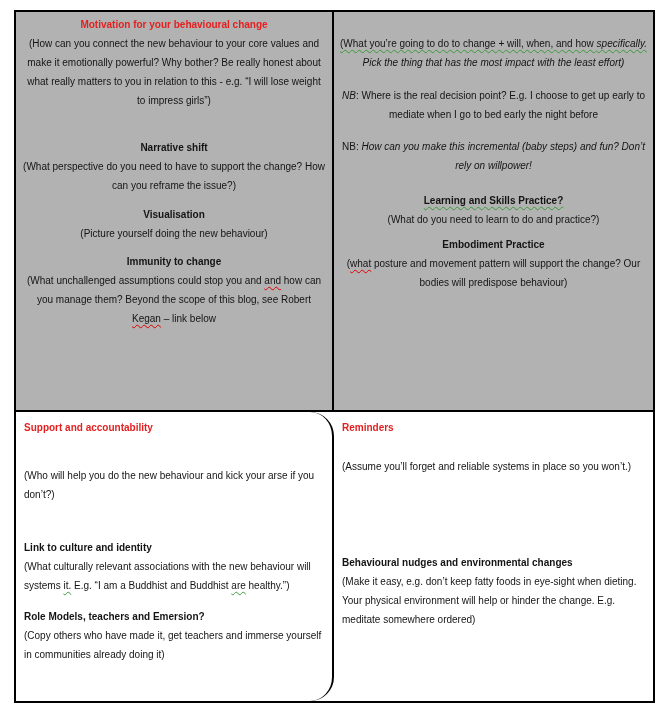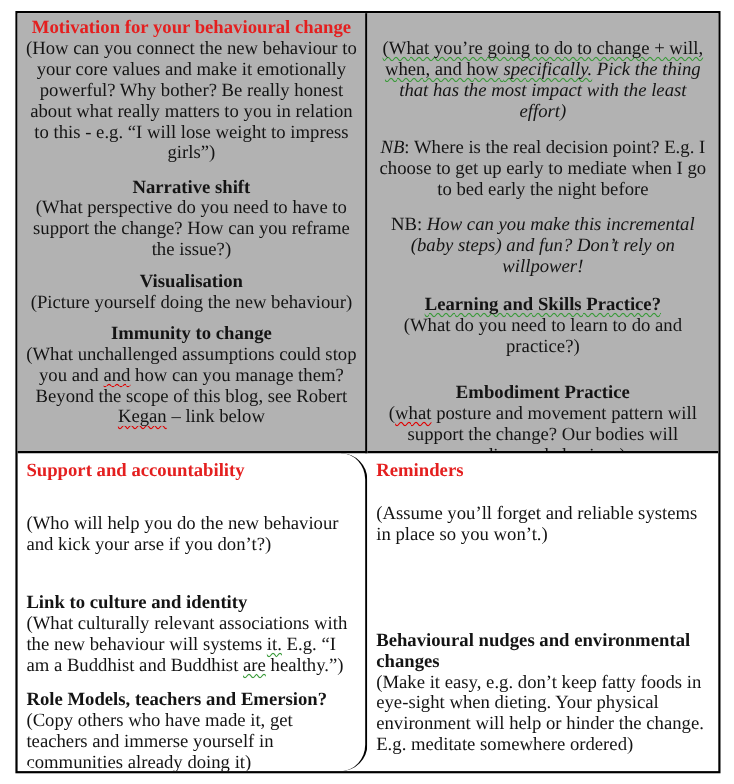--- a/index.html
+++ b/index.html
@@ -27,23 +27,22 @@
     border: 2px solid var(--border, #000);
     display: grid;
     grid-template-columns: 318px 1fr;
     grid-template-rows: 400px 1fr;
     background: #ffffff;
   }
   .cell {
     box-sizing: border-box;
     padding: 4px 6px;
     overflow: hidden;
-    font-size: 17px;
+    font-size: 10px;
     line-height: 19px;
-    font-family: Liberation Serif, serif;
   }
   .cell.top {
     background: var(--gray, #b2b2b2);
     border-bottom: 2px solid var(--border, #000);
     padding-top: 3px;
   }
   .cell.colleft { border-right: 2px solid var(--border, #000); }
   .cell.center { text-align: center; }
   .cell.bottom { padding: 6px 8px 4px 8px; border-radius: 24px; }
   p.para { margin: 0; }
@@ -68,34 +67,34 @@
   }
 </style>
 </head>
 <body>
 
 <div class="page">
   <div class="doc-table">
     <div class="cell top colleft center">
         <p class="para"><span class="b red">Motivation for your behavioural change</span></p>
         <p class="para"><span>(How can you connect the new behaviour to your core values and make it emotionally powerful? Why bother? Be really honest about what really matters to you in relation to this - e.g. “I will lose weight to impress girls”)</span></p>
-        <p class="para" style="margin-top: 12px;"><span class="b">Narrative shift</span></p>
+        <p class="para" style="margin-top: 28px;"><span class="b">Narrative shift</span></p>
         <p class="para"><span>(What perspective do you need to have to support the change? How can you reframe the issue?)</span></p>
         <p class="para" style="margin-top: 10px;"><span class="b">Visualisation</span></p>
         <p class="para"><span>(Picture yourself doing the new behaviour)</span></p>
         <p class="para" style="margin-top: 9px;"><span class="b">Immunity to change</span></p>
         <p class="para"><span>(What unchallenged assumptions could stop you and </span><span class="wavy-red">and</span><span> how can you manage them? Beyond the scope of this blog, see Robert </span><span class="wavy-red">Kegan</span><span> – link below</span></p>
       </div>
     <div class="cell top center">
         <p class="para" style="margin-top: 19px;"><span class="wavy-green">(What you’re going to do to change + will, when, and how </span><span class="wavy-green i">specifically.</span><span class="i"> </span><span class="i">Pick the thing that has the most impact with the least effort)</span></p>
         <p class="para" style="margin-top: 14px;"><span class="i">NB</span><span>: Where is the real decision point? E.g. I choose to get up early to mediate when I go to bed early the night before</span></p>
         <p class="para" style="margin-top: 13px;"><span>NB: </span><span class="i">How can you make this incremental (baby steps) and fun? Don’t rely on willpower!</span></p>
         <p class="para" style="margin-top: 16px;"><span class="wavy-green b">Learning and Skills Practice?</span></p>
         <p class="para"><span>(What do you need to learn to do and practice?)</span></p>
-        <p class="para" style="margin-top: 23px;"><span class="b">Embodiment Practice</span></p>
+        <p class="para" style="margin-top: 6px;"><span class="b">Embodiment Practice</span></p>
         <p class="para"><span>(</span><span class="wavy-red">what</span><span> posture and movement pattern will support the change? Our bodies will predispose behaviour)</span></p>
       </div>
     <div class="cell bottom colleft">
         <p class="para"><span class="b red">Support and accountability</span></p>
         <p class="para" style="margin-top: 29px;"><span>(Who will help you do the new behaviour and kick your arse if you don’t?)</span></p>
         <p class="para" style="margin-top: 34px;"><span class="b">Link to culture and identity</span></p>
         <p class="para"><span>(What culturally relevant associations with the new behaviour will systems </span><span class="wavy-green">it.</span><span> E.g. “I am a Buddhist and Buddhist </span><span class="wavy-green">are</span><span> healthy.”)</span></p>
         <p class="para" style="margin-top: 12px;"><span class="b">Role Models, teachers and Emersion?</span></p>
         <p class="para"><span>(Copy others who have made it, get teachers and immerse yourself in communities already doing it)</span></p>
       </div>

